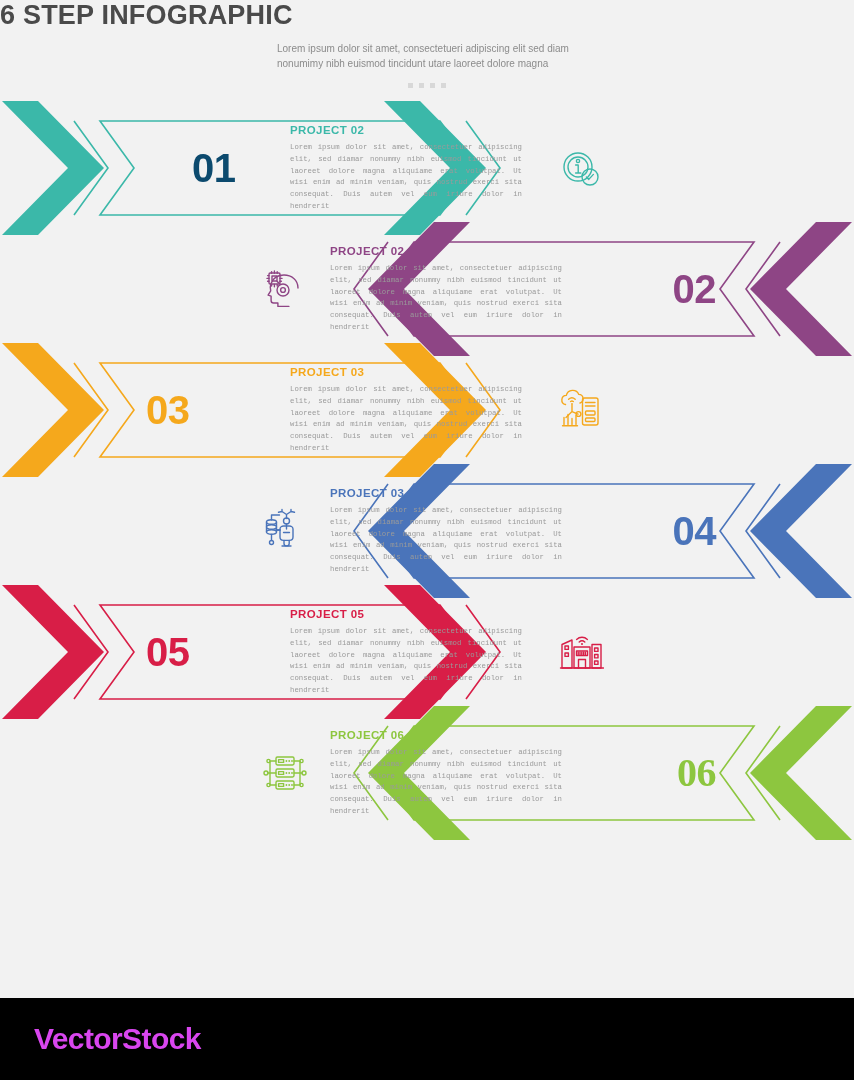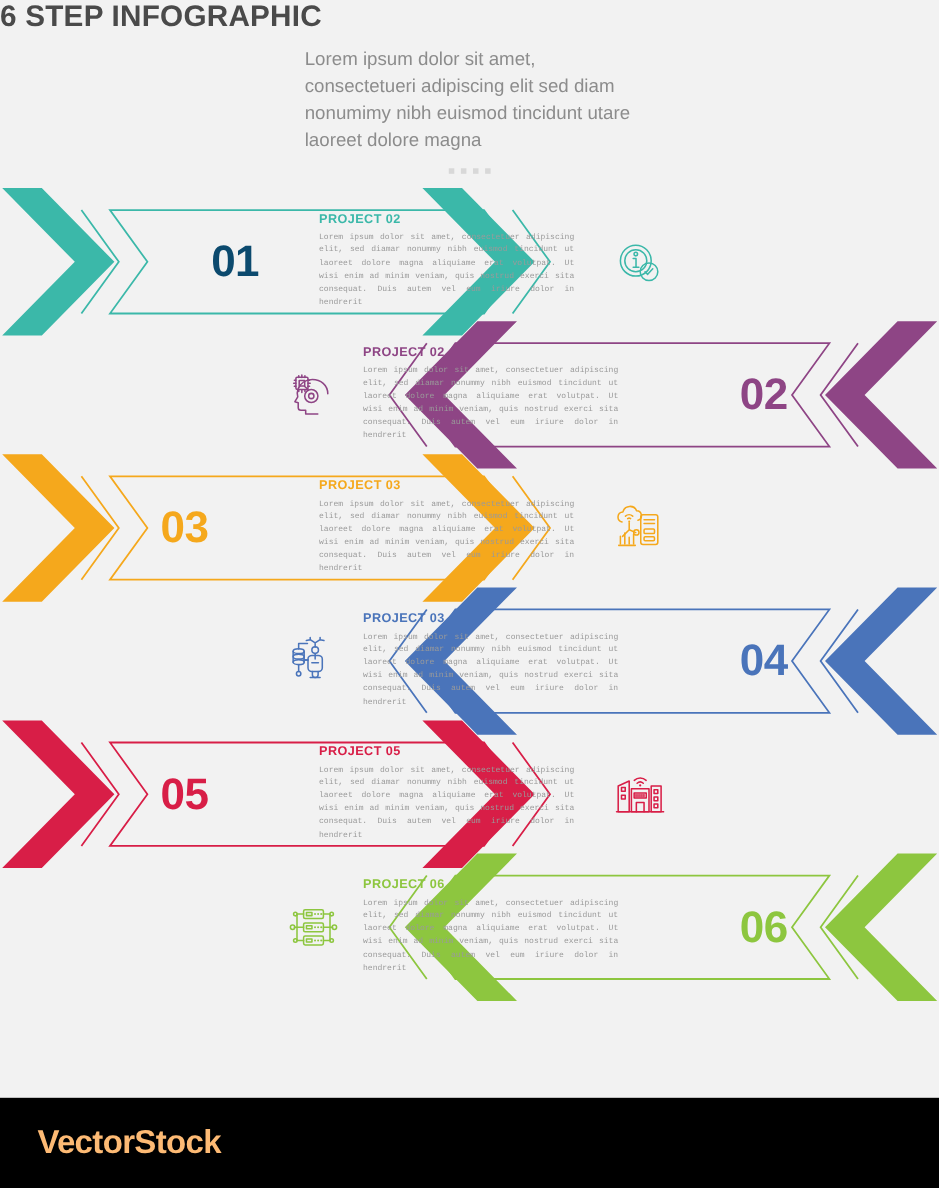--- a/index.html
+++ b/index.html
@@ -14,21 +14,21 @@
   
   .header { }
   .title {
     font-size:27px;
     font-weight:bold;
     color:#4a4a4a;
     letter-spacing:0.2px;
   }
   .subtitle {
     margin-top:11px;
-    font-size:17px;
+    font-size:10px;
     line-height:1.45;
     color:#8c8c8c;
     width:300px;
     margin-left:auto;
     margin-right:auto;
   }
   .dots {
     margin-top:12px;
     display:flex;
     justify-content:center;
@@ -110,21 +110,21 @@
     position:absolute;
     left:0; bottom:0;
     width:854px; height:82px;
     background:#000;
     display:flex;
     align-items:center;
     justify-content:space-between;
     padding:0 34px;
   }
   .footer .brand {
-    color:#fdba74;
+    color:#d946ef;
     font-size:30px;
     font-weight:bold;
     letter-spacing:-0.6px;
   }
   .footer .url {
     color:#fff;
     font-size:22px;
     letter-spacing:-0.3px;
   }
 </style>
@@ -312,21 +312,21 @@
         <svg width="854" height="142" viewBox="0 0 854 142">
           <g transform="translate(854,0) scale(-1,1)">
             <path d="M100 24 L440 24 L474 71 L440 118 L100 118 L134 71 Z" fill="none" stroke="#8dc63f" stroke-width="1.6"></path>
             <path d="M74 24 L108 71 L74 118" fill="none" stroke="#8dc63f" stroke-width="1.6"></path>
             <path d="M466 24 L500 71 L466 118" fill="none" stroke="#8dc63f" stroke-width="1.6"></path>
             <path d="M38 4 L104 71 L38 138 L2 138 L68 71 L2 4 Z" fill="#8dc63f"></path>
             <path d="M420 4 L486 71 L420 138 L384 138 L450 71 L384 4 Z" fill="#8dc63f"></path>
           </g>
         </svg>
       </div>
-      <div class="num right" style="color: rgb(141, 198, 63);">06</div>
+      <div class="num right" style="color: rgb(141, 198, 63); font-family: Liberation Serif, serif;">06</div>
       <div class="txt rtl">
         <div class="ptitle" style="color: rgb(141, 198, 63);">PROJECT 06</div>
         <div class="pbody">Lorem ipsum dolor sit amet, consectetuer adipiscing elit, sed diamar nonummy nibh euismod tincidunt ut laoreet dolore magna aliquiame erat volutpat. Ut wisi enim ad minim veniam, quis nostrud exerci sita consequat. Duis autem vel eum iriure dolor in hendrerit</div>
       </div>
       <div class="ico rtl">
         <svg viewBox="0 0 46 46">
           <rect x="14" y="7" width="18" height="8" rx="1.4" fill="none" stroke="#8dc63f" stroke-width="1.4" stroke-linecap="round" stroke-linejoin="round"></rect>
           <rect x="14" y="19" width="18" height="8" rx="1.4" fill="none" stroke="#8dc63f" stroke-width="1.4" stroke-linecap="round" stroke-linejoin="round"></rect>
           <rect x="14" y="31" width="18" height="8" rx="1.4" fill="none" stroke="#8dc63f" stroke-width="1.4" stroke-linecap="round" stroke-linejoin="round"></rect>
           <rect x="16.6" y="9.6" width="5" height="2.8" fill="none" stroke="#8dc63f" stroke-width="1.4" stroke-linecap="round" stroke-linejoin="round"></rect>

